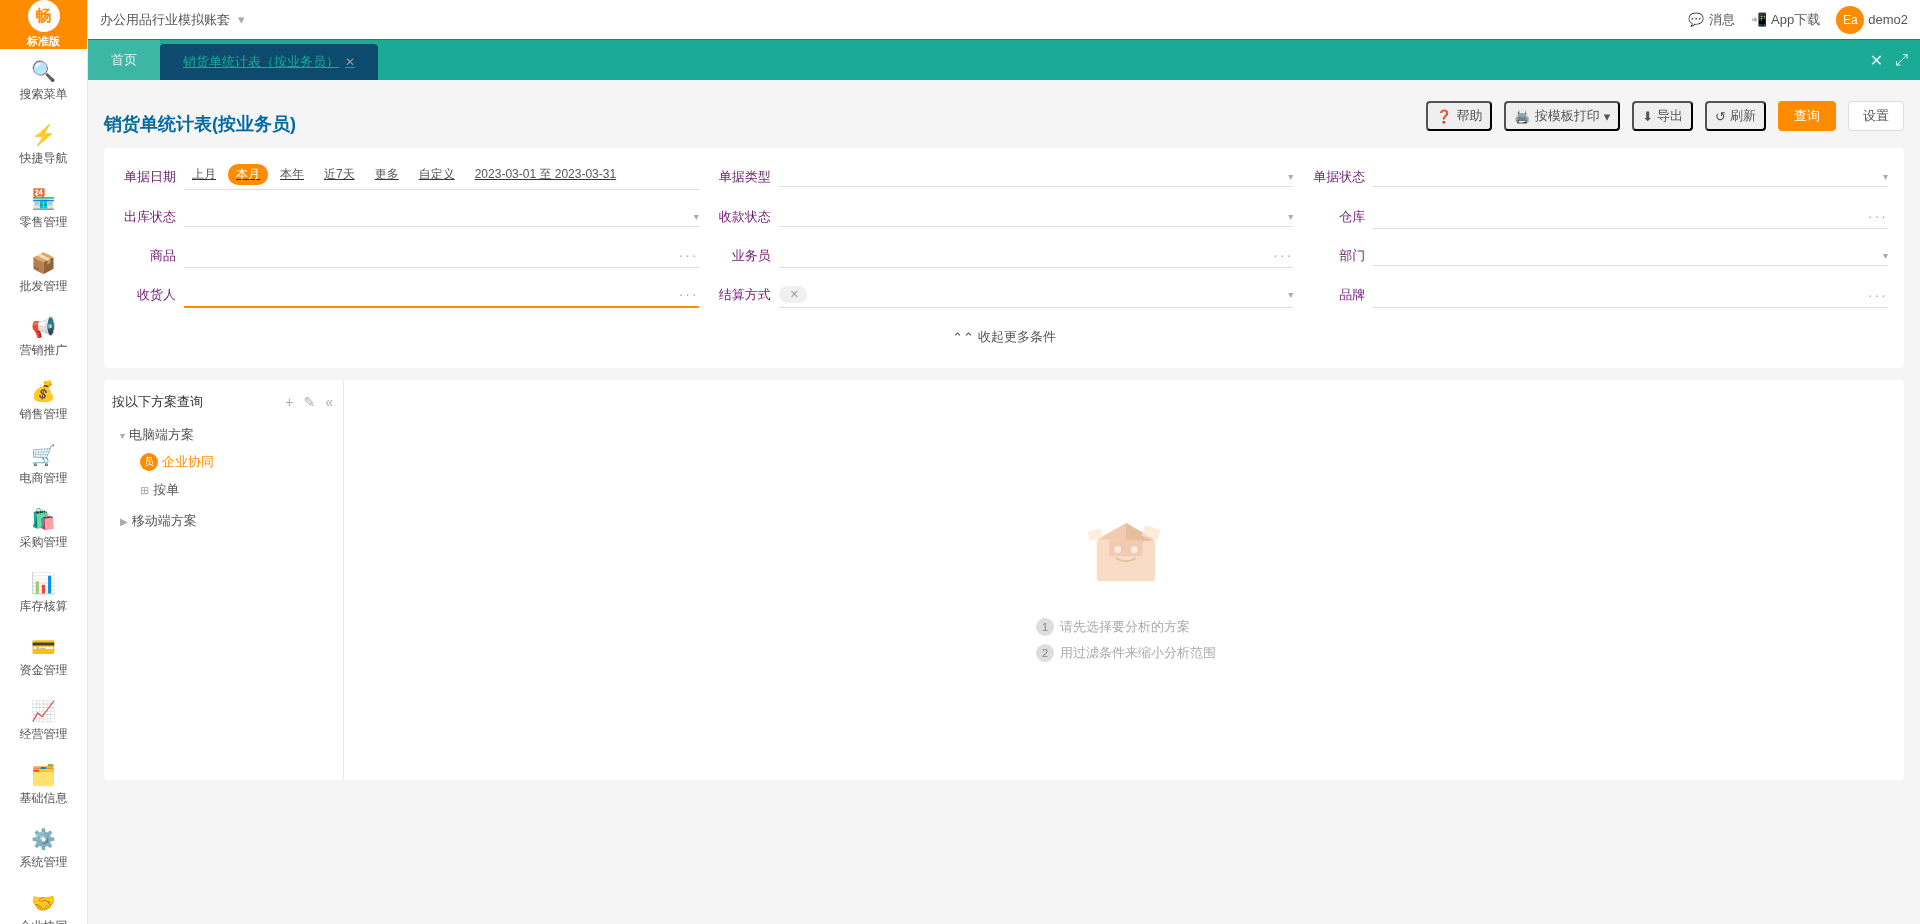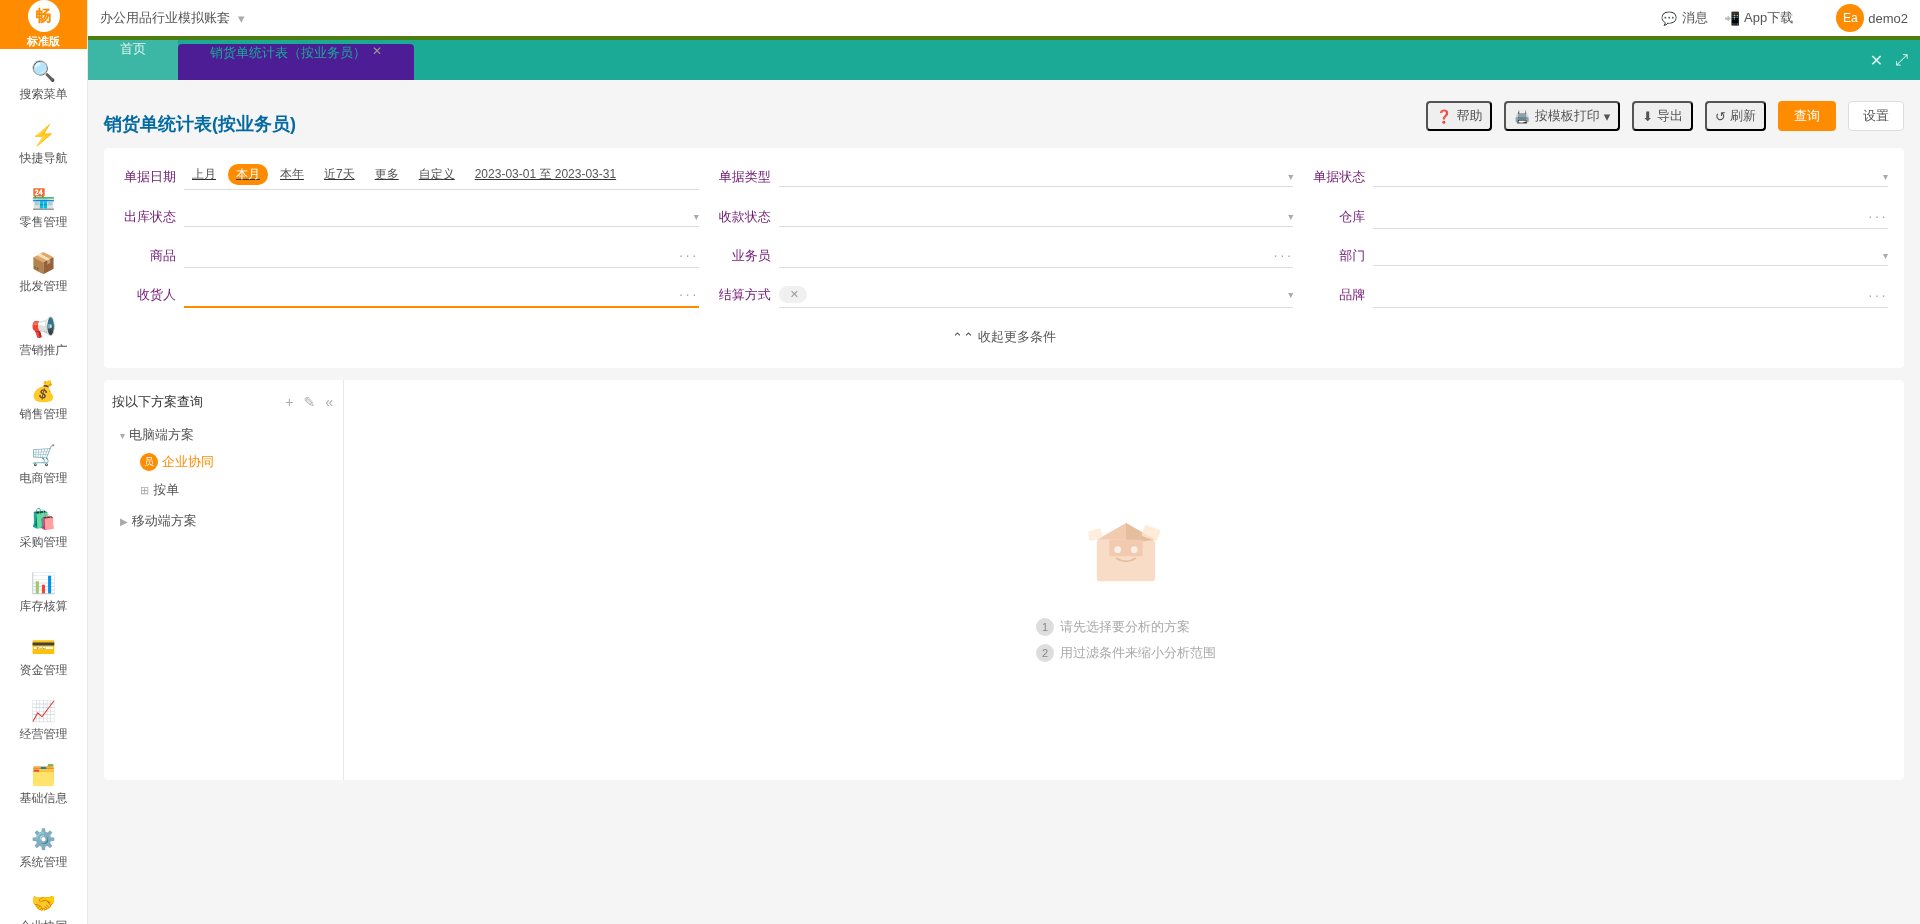--- a/index.html
+++ b/index.html
@@ -10,31 +10,31 @@
     #sidebar-logo { width: 88px; height: 56px; background: #ff8c00; display: flex; flex-direction: column; align-items: center; justify-content: center; color: #fff; font-size: 11px; font-weight: bold; }
     #sidebar-logo .logo-icon { width: 32px; height: 32px; background: #fff; border-radius: 50%; display: flex; align-items: center; justify-content: center; margin-bottom: 2px; }
     #sidebar-logo .logo-icon span { color: #ff8c00; font-size: 16px; font-weight: bold; }
     .sidebar-item { width: 88px; padding: 10px 0; display: flex; flex-direction: column; align-items: center; cursor: pointer; color: #555; font-size: 12px; }
     .sidebar-item .s-icon { font-size: 20px; margin-bottom: 3px; }
 
     
     #main { flex: 1; display: flex; flex-direction: column; overflow: hidden; }
 
     
-    #topbar { height: 40px; background: #fff; border-bottom: 4px solid #4d7c0f; display: flex; align-items: center; padding: 0 12px; justify-content: space-between; }
+    #topbar { height: 40px; background: #fff; border-bottom: 1px solid #4d7c0f; display: flex; align-items: center; padding: 0 12px; justify-content: space-between; }
     #topbar-left { display: flex; align-items: center; gap: 8px; color: #555; font-size: 13px; }
     #topbar-right { display: flex; align-items: center; gap: 16px; color: #555; font-size: 13px; }
     #topbar-right .icon-item { display: flex; align-items: center; gap: 4px; cursor: pointer; }
-    .avatar { width: 28px; height: 28px; border-radius: 50%; background: #ff8c00; color: #fff; display: flex; align-items: center; justify-content: center; font-size: 12px; margin-left: 27px; }
+    .avatar { width: 28px; height: 28px; border-radius: 50%; background: #ff8c00; color: #fff; display: flex; align-items: center; justify-content: center; font-size: 12px; }
 
     
     #tabbar { height: 40px; background: #1aaa96; display: flex; align-items: center; padding: 0 0; }
-    .tab { height: 40px; display: flex; padding: 0 32px; color: rgba(255,255,255,0.85); cursor: pointer; font-size: 13px; gap: 6px; }
+    .tab { height: 40px; display: flex; align-items: center; padding: 0 23px; color: rgba(255,255,255,0.85); cursor: pointer; font-size: 13px; gap: 6px; }
     .tab.home { background: rgba(255,255,255,0.15); }
-    .tab.active { background: #4c1d95; color: #1aaa96; border-radius: 4px 4px 0 0; margin-top: 4px; height: 36px; }
+    .tab.active { background: #0c4a6e; color: #1aaa96; border-radius: 4px 4px 0 0; margin-top: 4px; height: 36px; text-decoration: underline; }
     .tab .close-btn { font-size: 12px; color: #999; cursor: pointer; }
     #tabbar-actions { margin-left: auto; display: flex; align-items: center; padding-right: 8px; gap: 4px; }
     #tabbar-actions .tab-action { color: rgba(255,255,255,0.85); cursor: pointer; font-size: 16px; padding: 4px; }
 
     
     #content { flex: 1; background: #f5f5f5; overflow-y: auto; padding: 16px; }
 
     
     #page-header { display: flex; align-items: center; justify-content: space-between; margin-bottom: 12px; }
     #page-title { font-size: 18px; font-weight: bold; color: #0369a1; margin-top: 16px; }

